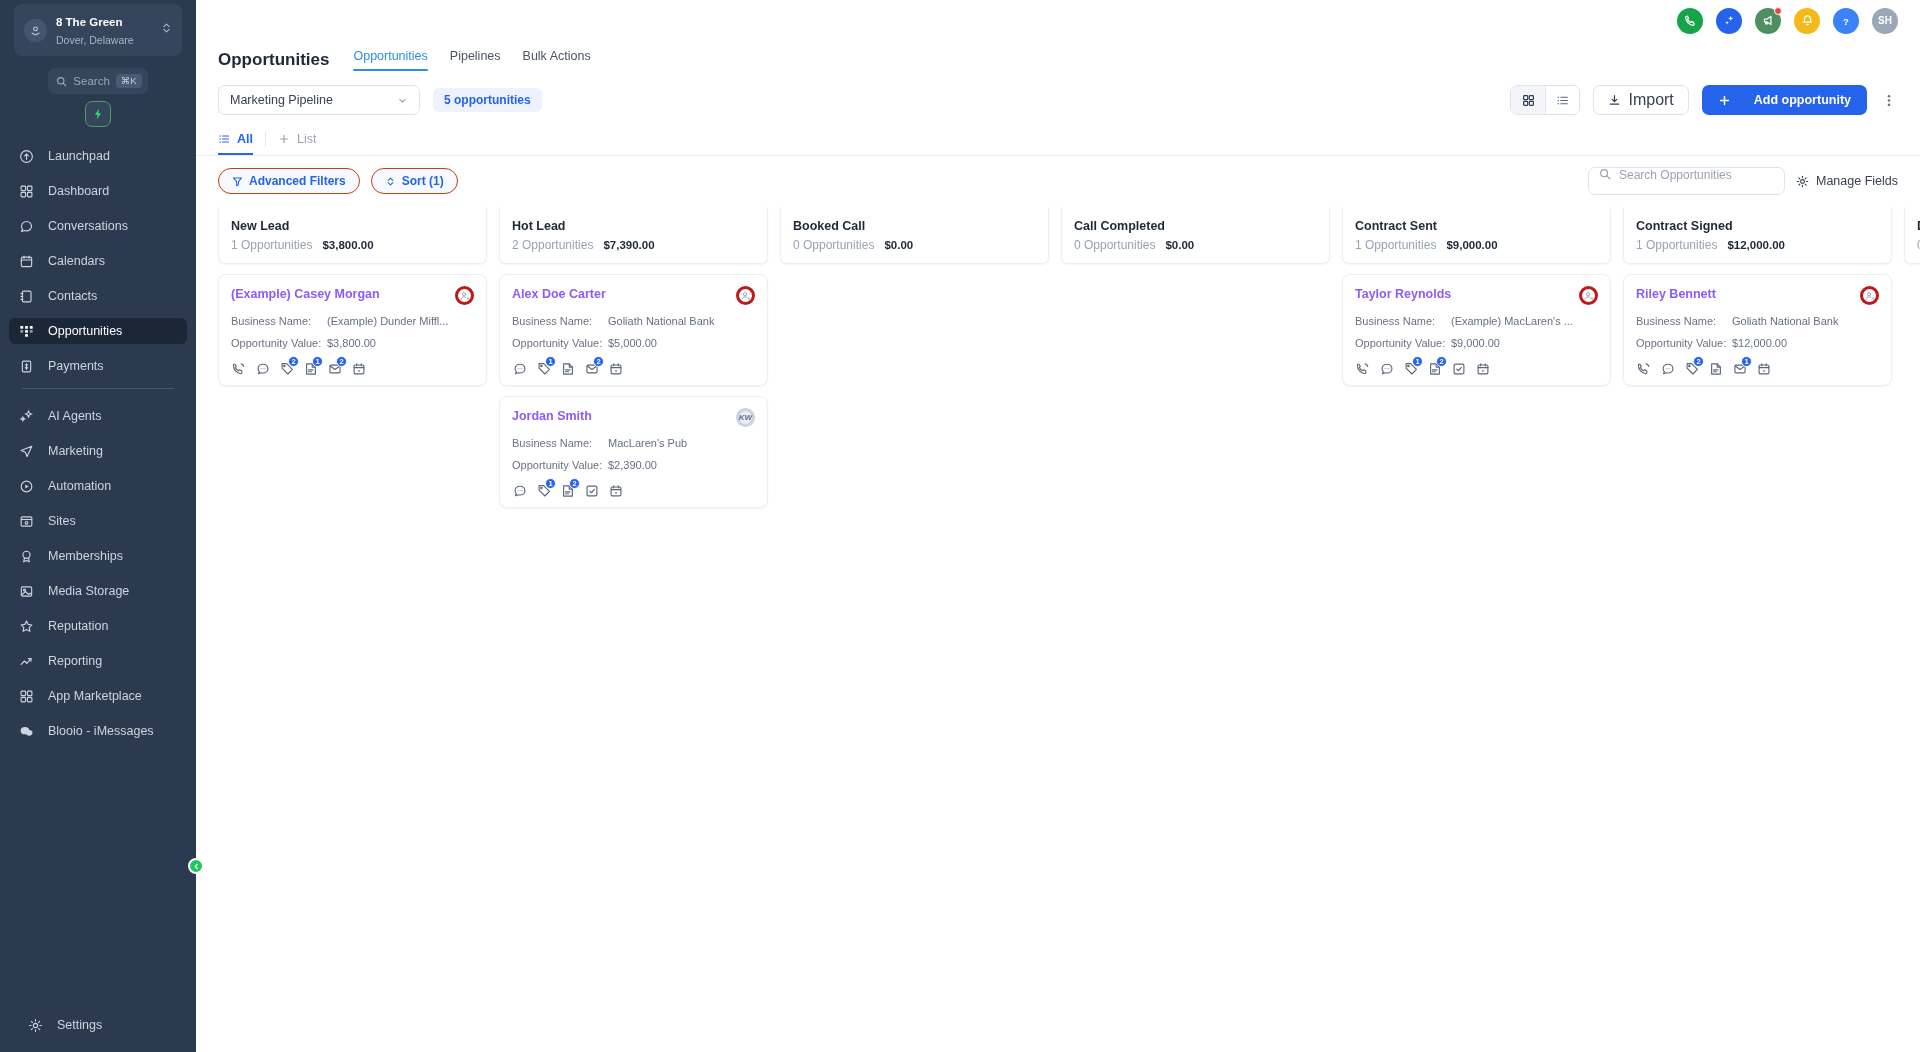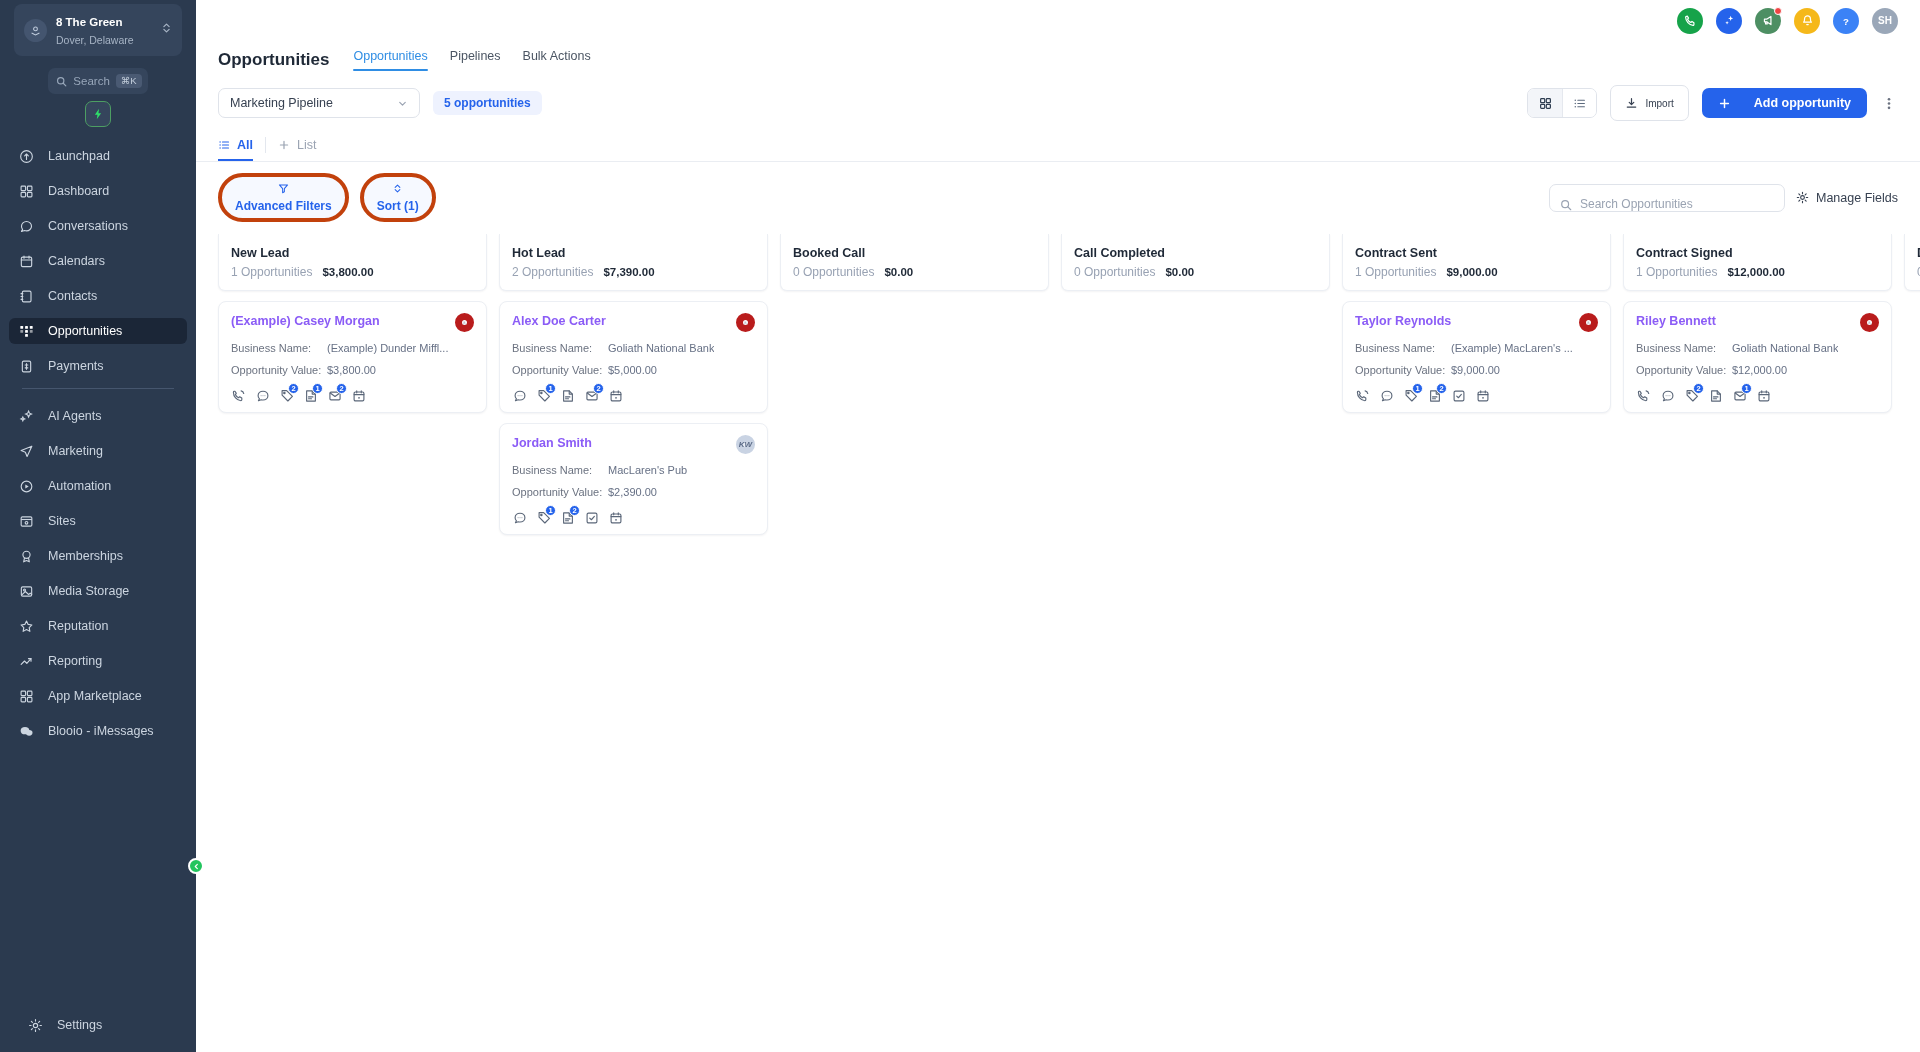--- a/index.html
+++ b/index.html
@@ -170,24 +170,24 @@
     display: flex; border: 1px solid #dfe3ea; border-radius: 7px; overflow: hidden; height: 30px;
   }
   .view-btn {
     width: 34px; height: 28px;
     display: flex; align-items: center; justify-content: center;
     cursor: pointer; background: #fff;
   }
   .view-btn.active { background: #f3f5f9; }
   .view-btn + .view-btn { border-left: 1px solid #e5e8ee; }
   .btn-import {
-    height: 36px; border: 1px solid #dfe3ea; border-radius: 7px;
+    height: 30px; border: 1px solid #dfe3ea; border-radius: 7px;
     background: #fff; display: flex; align-items: center; gap: 7px;
     padding: 0 14px; cursor: pointer;
-    font-size: 10px; color: #374151;
+    font-size: 16px; color: #374151;
   }
   .btn-add {
     height: 30px; border-radius: 7px;
     background: #2563eb; color: #fff;
     display: flex; align-items: center; gap: 23px;
     padding: 0 16px; cursor: pointer;
     font-size: 12.5px; font-weight: 600;
   }
   .kebab { width: 18px; height: 30px; display: flex; align-items: center; justify-content: center; cursor: pointer; }
 
@@ -209,28 +209,28 @@
   }
   .lt-divider { width: 1px; height: 16px; background: #e3e7ee; margin: 0 12px 8px 0; }
 
   .filterbar {
     display: flex; align-items: center;
     padding: 11px 22px 12px 22px;
     gap: 11px; flex: 0 0 auto;
   }
   .chip {
     display: flex; align-items: center; gap: 6px;
-    border: 4px solid #c2410c; background: #f6f9ff;
+    border: 1px solid #c2410c; background: #f6f9ff;
     color: #2563eb; font-size: 12px; font-weight: 600;
-    border-radius: 999px; padding: 6px 13px; cursor: pointer; line-height: 1; flex-direction: column;
+    border-radius: 999px; padding: 6px 13px; cursor: pointer; line-height: 1;
   }
   .search-opps {
-    width: 236px; height: 28px;
+    width: 197px; height: 28px;
     border: 1px solid #dfe3ea; border-radius: 7px;
-    display: flex; align-items: flex-end; gap: 8px;
+    display: flex; align-items: flex-start; gap: 8px;
     padding: 0 10px; cursor: text; background: #fff;
   }
   .search-opps .ph { color: #9aa3b2; font-size: 12px; }
   .manage-fields {
     display: flex; align-items: center; gap: 7px;
     font-size: 12.5px; color: #374151; cursor: pointer; font-weight: 500;
   }
 
   
   .board {
@@ -262,21 +262,21 @@
     border-radius: 8px;
     box-shadow: 0 1px 2px rgba(16,24,40,.05);
     padding: 11px 12px 9px 12px;
     cursor: pointer;
   }
   .card-top { display: flex; align-items: flex-start; justify-content: space-between; gap: 8px; }
   .card-title { font-size: 12.5px; font-weight: 700; color: #8b5cf6; line-height: 17px; }
   .card-avatar {
     width: 19px; height: 19px; flex: 0 0 19px;
     border-radius: 50%;
-    border: 7px solid #b91c1c;
+    border: 3px solid #b91c1c;
     display: flex; align-items: center; justify-content: center;
     background: #fff;
     font-style: italic;
   }
   .card-avatar.initials {
     background: #e8edf6; border-color: #c9d3e3;
     color: #5b6b87; font-size: 8px; font-weight: 700;
   }
   .card-row { display: flex; align-items: baseline; margin-top: 10px; }
   .card-label { font-size: 11px; color: #6b7280; width: 96px; flex: 0 0 96px; }

